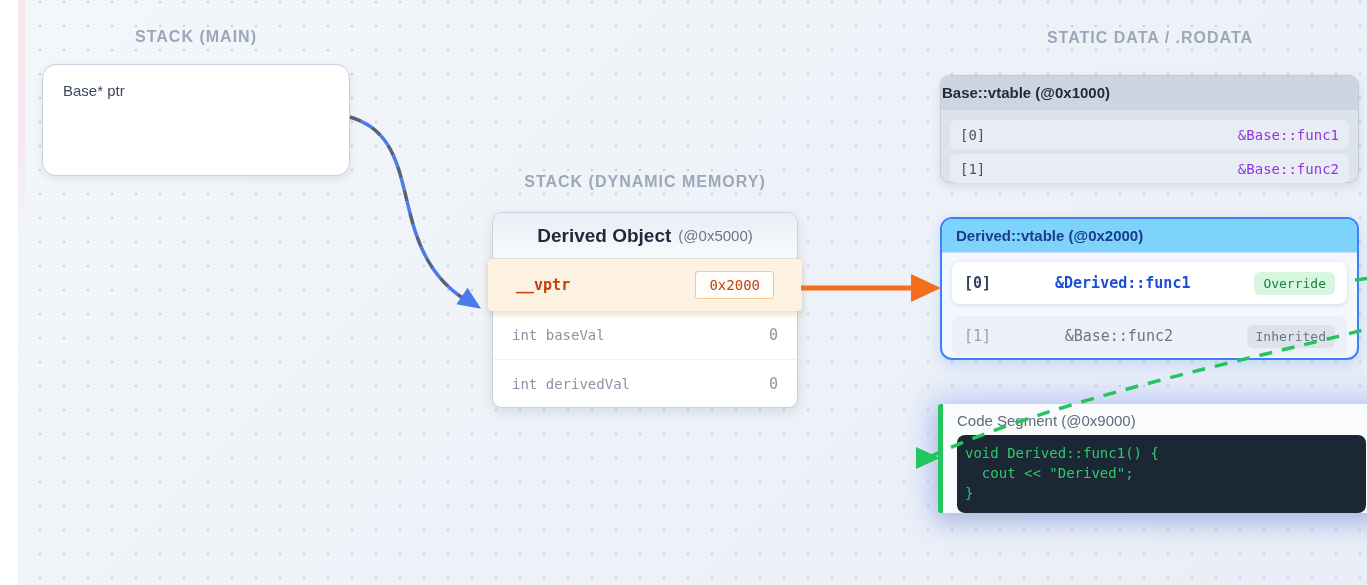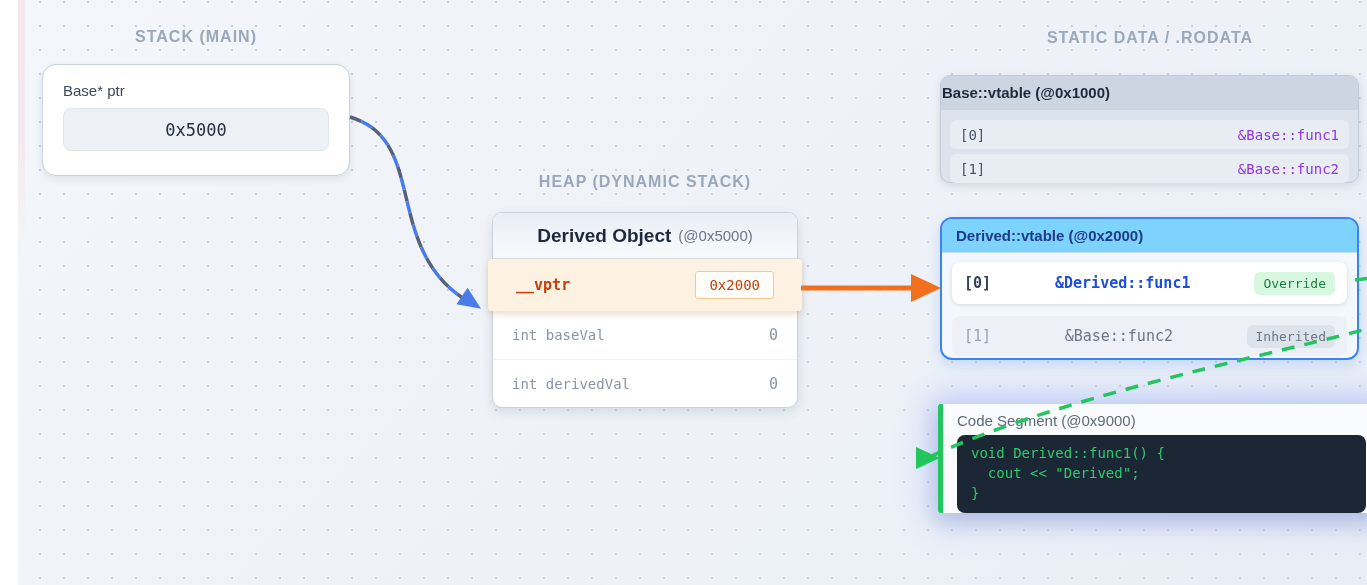--- a/index.html
+++ b/index.html
@@ -133,45 +133,44 @@
 
   
   .code-card {
     position: absolute; left: 920px; top: 404px; width: 442px; height: 109px;
     background: #fafbfd; border-left: 5px solid #22c55e; border-radius: 3px;
     box-shadow: 0 0 32px 8px rgba(132,152,252,.42), 0 9px 20px rgba(30,41,59,.16);
   }
   .code-title { padding: 8px 0 6px 14px; font-size: 15px; color: #5d6b7e; }
   .code-block {
     margin: 0 14px; background: #1c2736; border-radius: 8px;
-    padding: 9px 14px; font-family: "DejaVu Sans Mono", monospace;
+    padding: 9px 8px; font-family: "DejaVu Sans Mono", monospace;
     font-size: 14px; color: #2ec96d; line-height: 1.42;
   }
   .code-line { white-space: pre; }
 
   
   .arrows {
     position: absolute; left: 0; top: 0; width: 1367px; height: 585px;
     z-index: 10; pointer-events: none;
   }
 </style>
 </head>
 <body>
 
 <div class="canvas">
 
   <div class="edge-sliver"></div>
 
   <div class="section-heading stack-heading">STACK (MAIN)</div>
-  <div class="section-heading heap-heading">HEAP (DYNAMIC STACK)</div>
+  <div class="section-heading heap-heading">STACK (DYNAMIC MEMORY)</div>
   <div class="section-heading static-heading">STATIC DATA / .RODATA</div>
 
   <div class="stack-card">
     <div class="stack-label">Base* ptr</div>
-    <div class="stack-value">0x5000</div>
   </div>
 
   <div class="heap-card">
     <div class="heap-header">
       <span class="heap-title">Derived Object</span>
       <span class="heap-addr">(@0x5000)</span>
     </div>
     <div class="vptr-row">
       <span class="vptr-label">__vptr</span>
       <span class="vptr-chip">0x2000</span>

